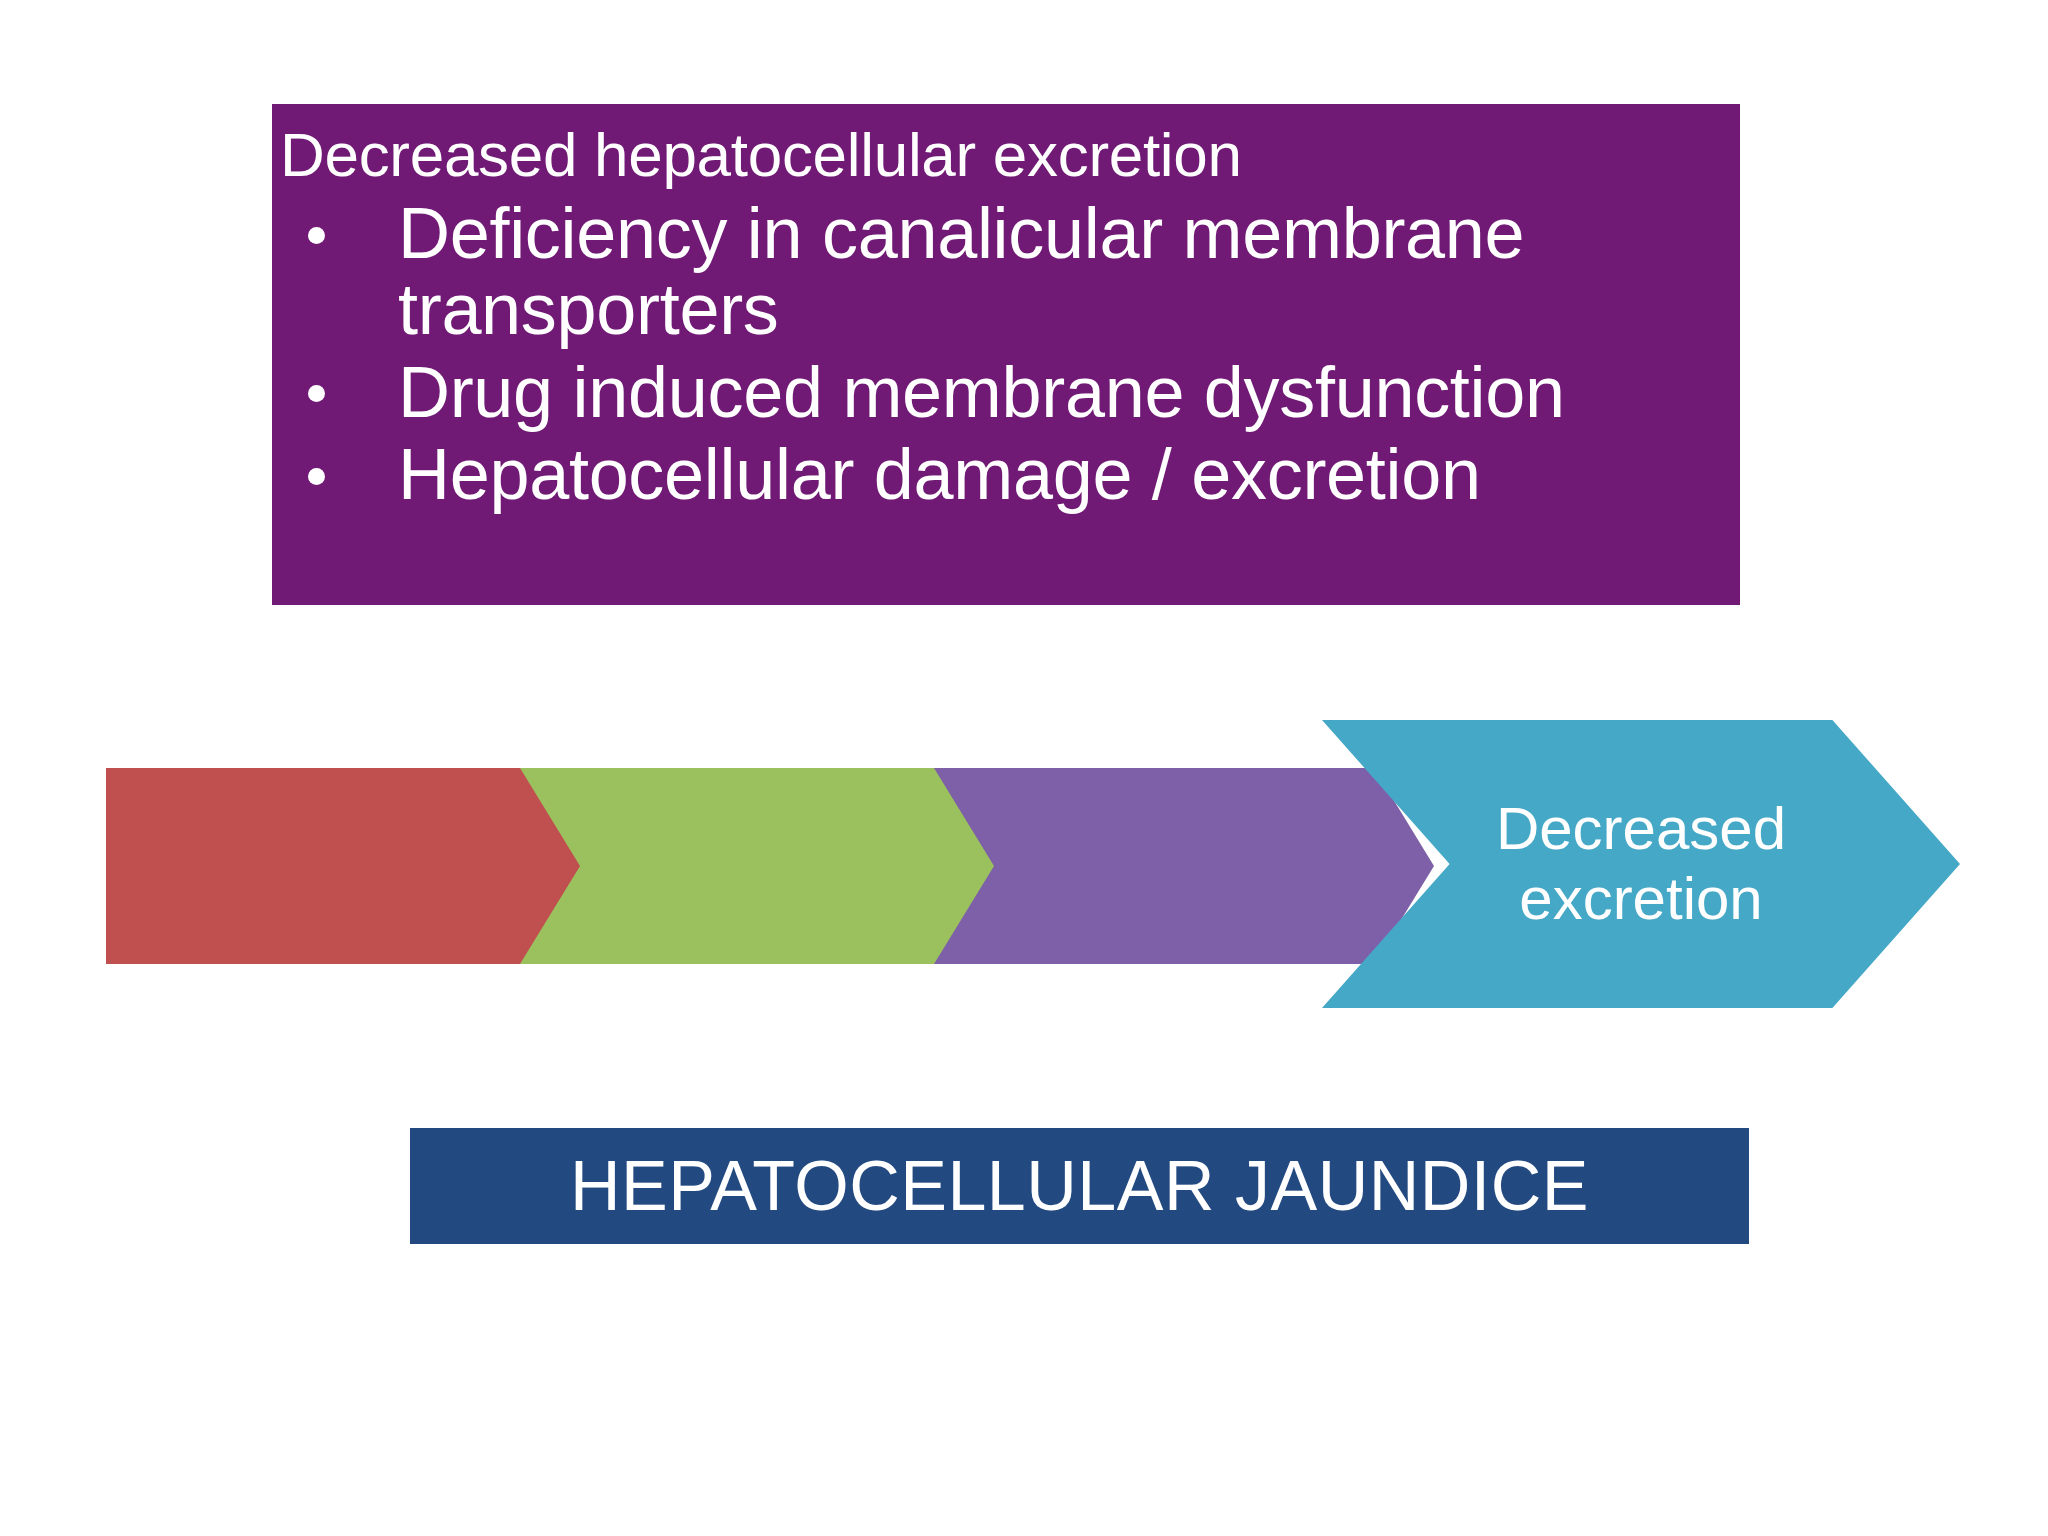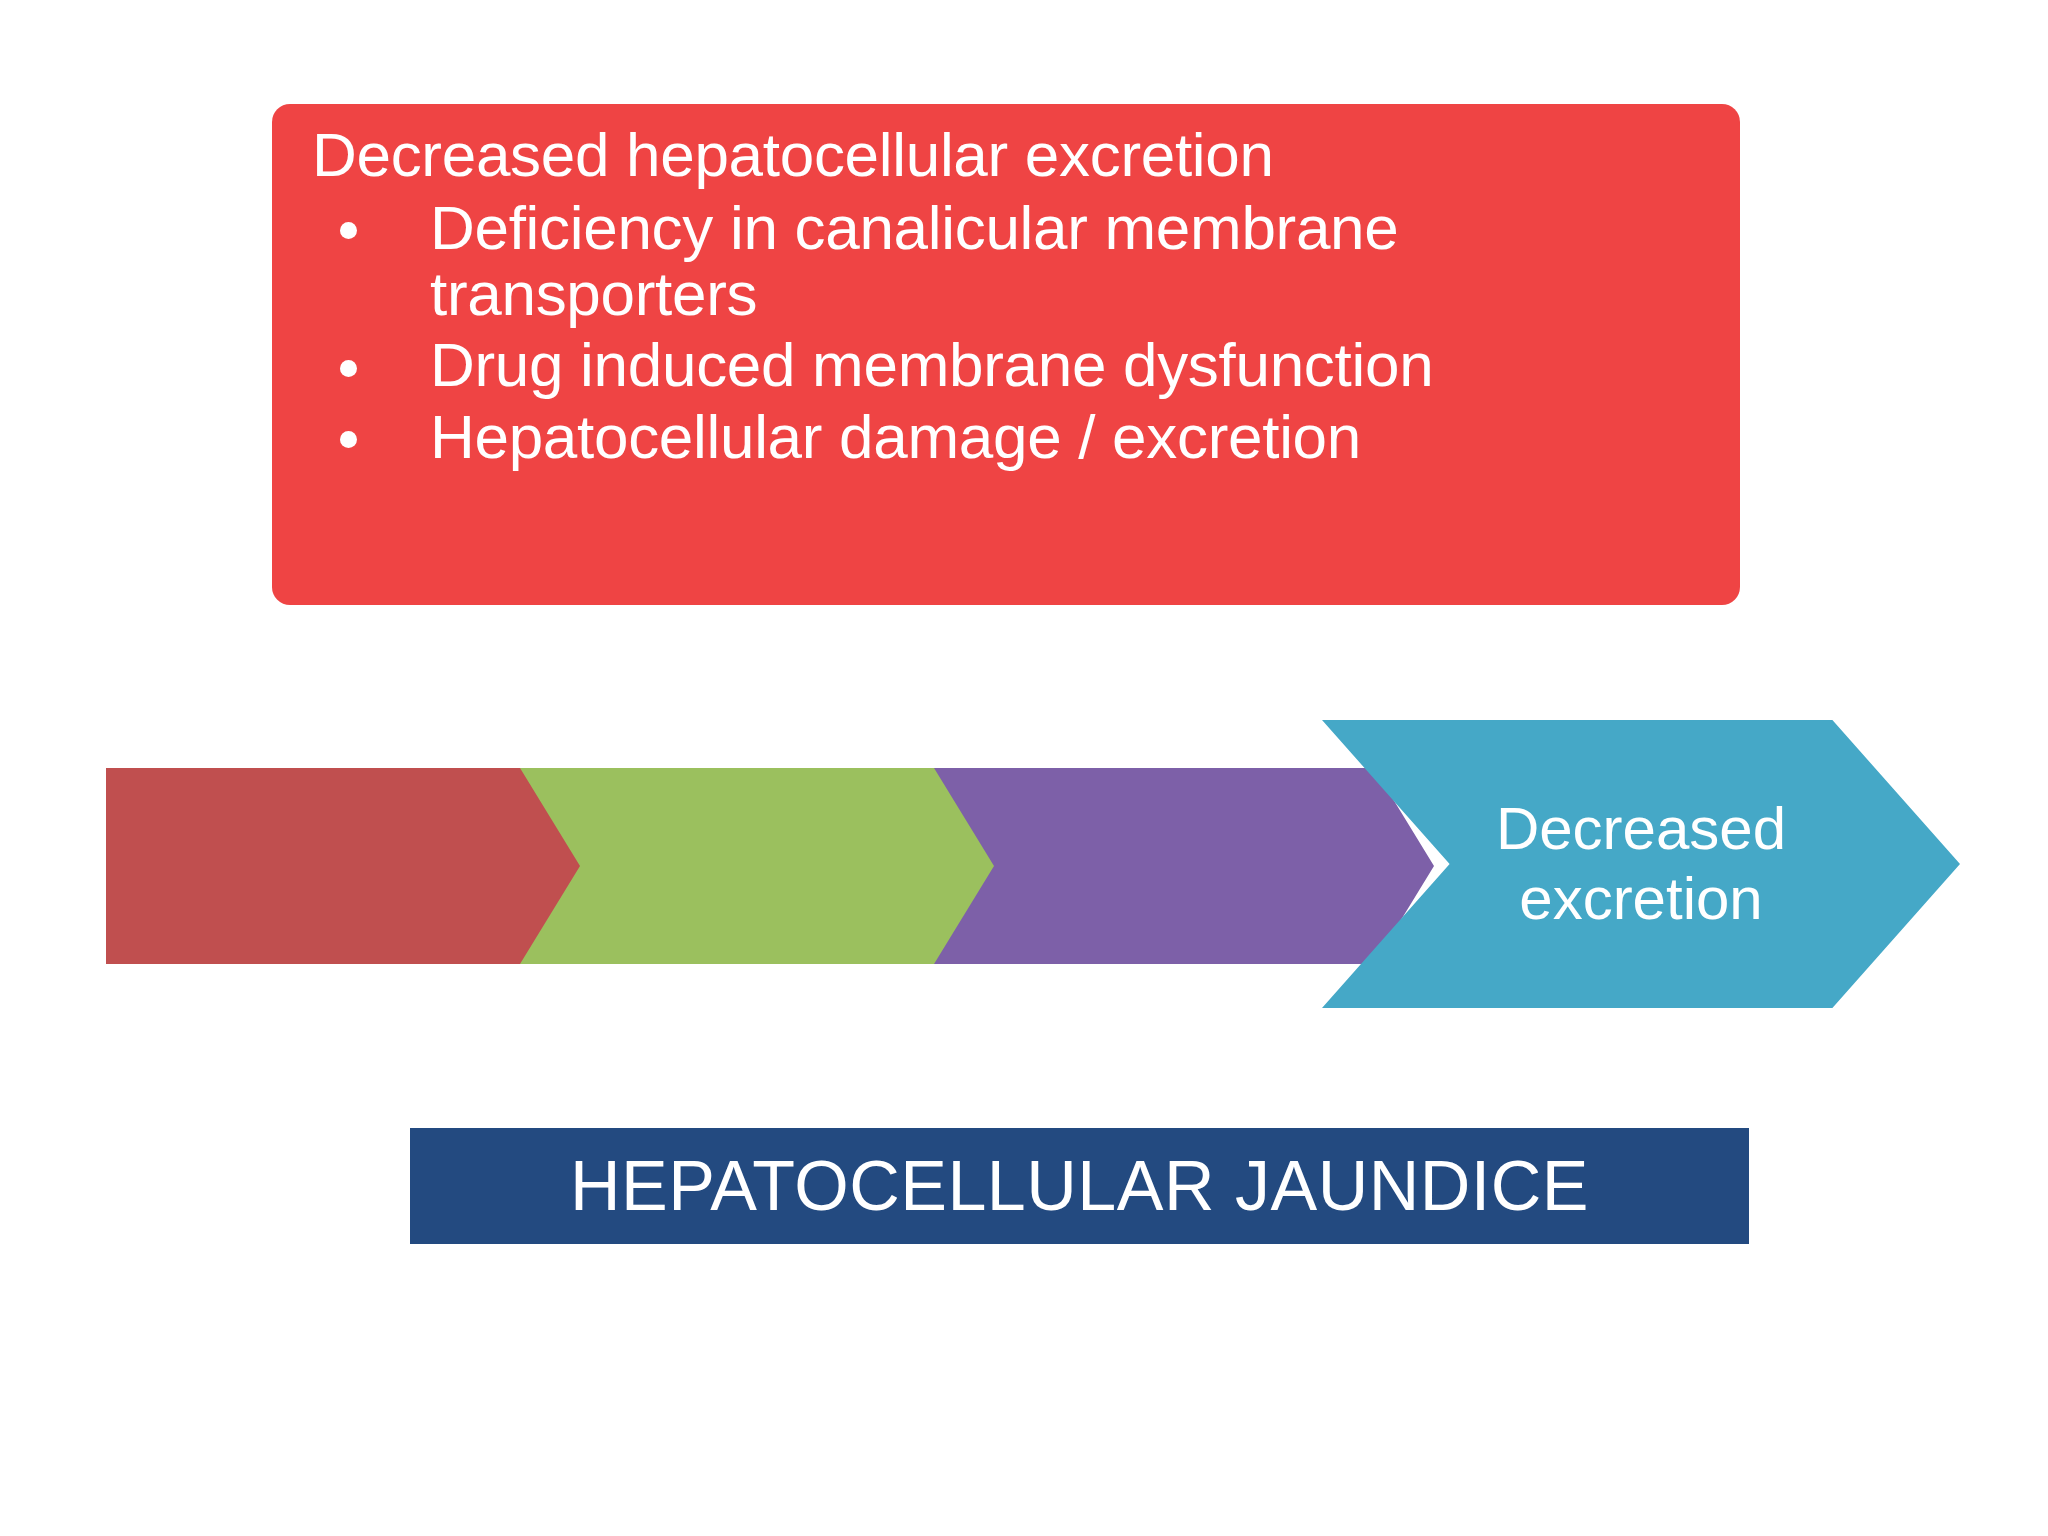--- a/index.html
+++ b/index.html
@@ -19,41 +19,40 @@
     overflow: hidden;
   }
 
   
   #info-box {
     position: absolute;
     left: 272px;
     top: 104px;
     width: 1468px;
     height: 501px;
-    background: #ef4444;
+    background: #701a75;
     box-sizing: border-box;
-    padding: 18px 24px 10px 40px;
-    border-radius: 18px;
+    padding: 18px 24px 10px 8px;
   }
   #info-box .headline {
     color: #ffffff;
     font-size: 62px;
     line-height: 1.08;
     white-space: nowrap;
     letter-spacing: -0.3px;
   }
   #info-box ul.bullets {
     list-style: none;
     margin: 0;
     padding: 0;
   }
   #info-box ul.bullets > li {
     position: relative;
     color: #ffffff;
-    font-size: 62px;
+    font-size: 72px;
     line-height: 1.06;
     padding-left: 118px;
     margin-top: 6px;
     letter-spacing: -0.3px;
   }
   #info-box ul.bullets > li .dot {
     position: absolute;
     left: 28px;
     top: 0.44em;
     width: 17px;

